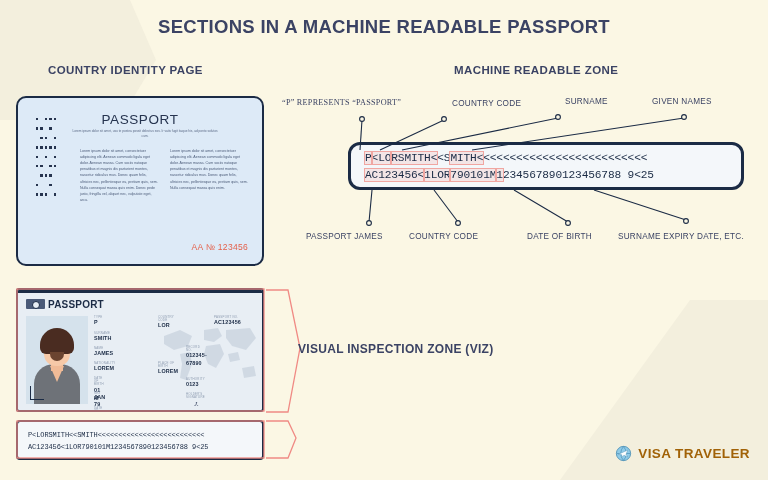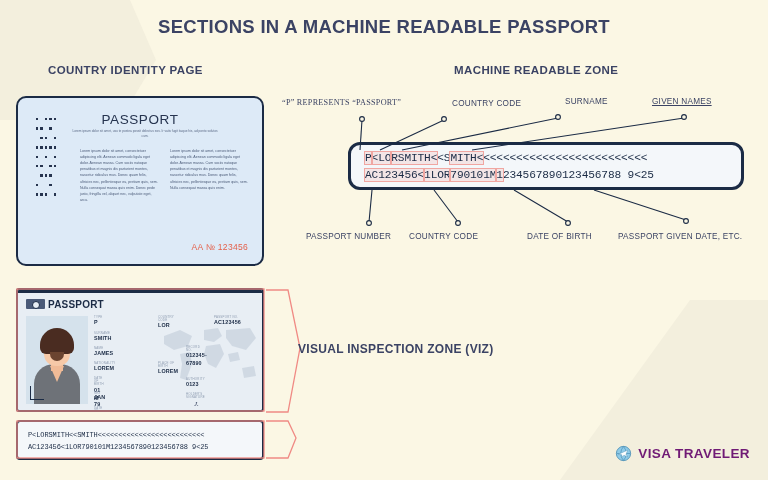--- a/index.html
+++ b/index.html
@@ -137,21 +137,21 @@
   
   .zone-label {
     position: absolute; z-index: 5;
     font-size: 12px; font-weight: bold; color: #3b4364; letter-spacing: .3px;
   }
   #zl-viz { left: 298px; top: 342px; }
   #zl-mrz { left: 298px; top: 430px; }
 
   
   #logo { position: absolute; right: 18px; bottom: 18px; z-index: 6; display: flex; align-items: center; gap: 6px; }
-  #logo-text { font-size: 13.5px; font-weight: bold; color: #701a75; letter-spacing: .4px; }
+  #logo-text { font-size: 13.5px; font-weight: bold; color: #a16207; letter-spacing: .4px; }
 </style>
 </head>
 <body>
 
 <div id="stage">
 
   <svg class="bgshape" width="768" height="480" viewBox="0 0 768 480">
     <polygon points="0,0 130,0 156,60 120,120 0,120" fill="#f3efdd"></polygon>
     <polygon points="768,300 768,480 560,480 690,300" fill="#f3efdd"></polygon>
     <polygon points="600,470 768,470 768,480 592,480" fill="#f3efdd"></polygon>
@@ -355,26 +355,26 @@
   </svg>
 
   <div id="mrz-panel">
     <div class="ml" id="mrz-l1"><span class="hl">P</span><span class="hl">&lt;LO</span><span class="hl">RSMITH&lt;</span>&lt;S<span class="hl">MITH&lt;</span>&lt;&lt;&lt;&lt;&lt;&lt;&lt;&lt;&lt;&lt;&lt;&lt;&lt;&lt;&lt;&lt;&lt;&lt;&lt;&lt;&lt;&lt;&lt;&lt;&lt;</div>
     <div class="ml" id="mrz-l2"><span class="hl">AC123456&lt;</span><span class="hl">1LOR</span><span class="hl">790101M</span><span class="hl">1</span>234567890123456788 9&lt;25</div>
   </div>
 
   <div class="callout" style="left:282px; top:98px;font-family:Liberation Serif, serif;">“P” REPRESENTS “PASSPORT”</div>
   <div class="callout" style="left:452px; top:99px;">COUNTRY CODE</div>
   <div class="callout" style="left:565px; top:97px;">SURNAME</div>
-  <div class="callout" style="left:652px; top:97px;text-decoration:underline;">GIVEN NAMES</div>
-
-  <div class="callout" style="left:306px; top:232px;">PASSPORT NUMBER</div>
+  <div class="callout" style="left:652px; top:97px;">GIVEN NAMES</div>
+
+  <div class="callout" style="left:306px; top:232px;">PASSPORT JAMES</div>
   <div class="callout" style="left:409px; top:232px;">COUNTRY CODE</div>
   <div class="callout" style="left:527px; top:232px;">DATE OF BIRTH</div>
-  <div class="callout" style="left:618px; top:232px;">PASSPORT GIVEN DATE, ETC.</div>
+  <div class="callout" style="left:618px; top:232px;">SURNAME EXPIRY DATE, ETC.</div>
 
   <div class="zone-label" id="zl-viz">VISUAL INSPECTION ZONE (VIZ)</div>
 
   <div id="logo">
     <svg width="17" height="17" viewBox="0 0 20 20">
       <circle cx="10" cy="10" r="8.4" fill="#8fcbe8" stroke="#4a8fb5" stroke-width="1"></circle>
       <path d="M2 10 h16 M10 1.8 a12 12 0 0 0 0 16.4 M10 1.8 a12 12 0 0 1 0 16.4" fill="none" stroke="#4a8fb5" stroke-width=".8"></path>
       <path d="M4 11 L15 6 L13 11 L15 14 L10.5 12 L8 14.5 L8 11.5 Z" fill="#ffffff" stroke="#4a8fb5" stroke-width=".5"></path>
     </svg>
     <span id="logo-text">VISA TRAVELER</span>

